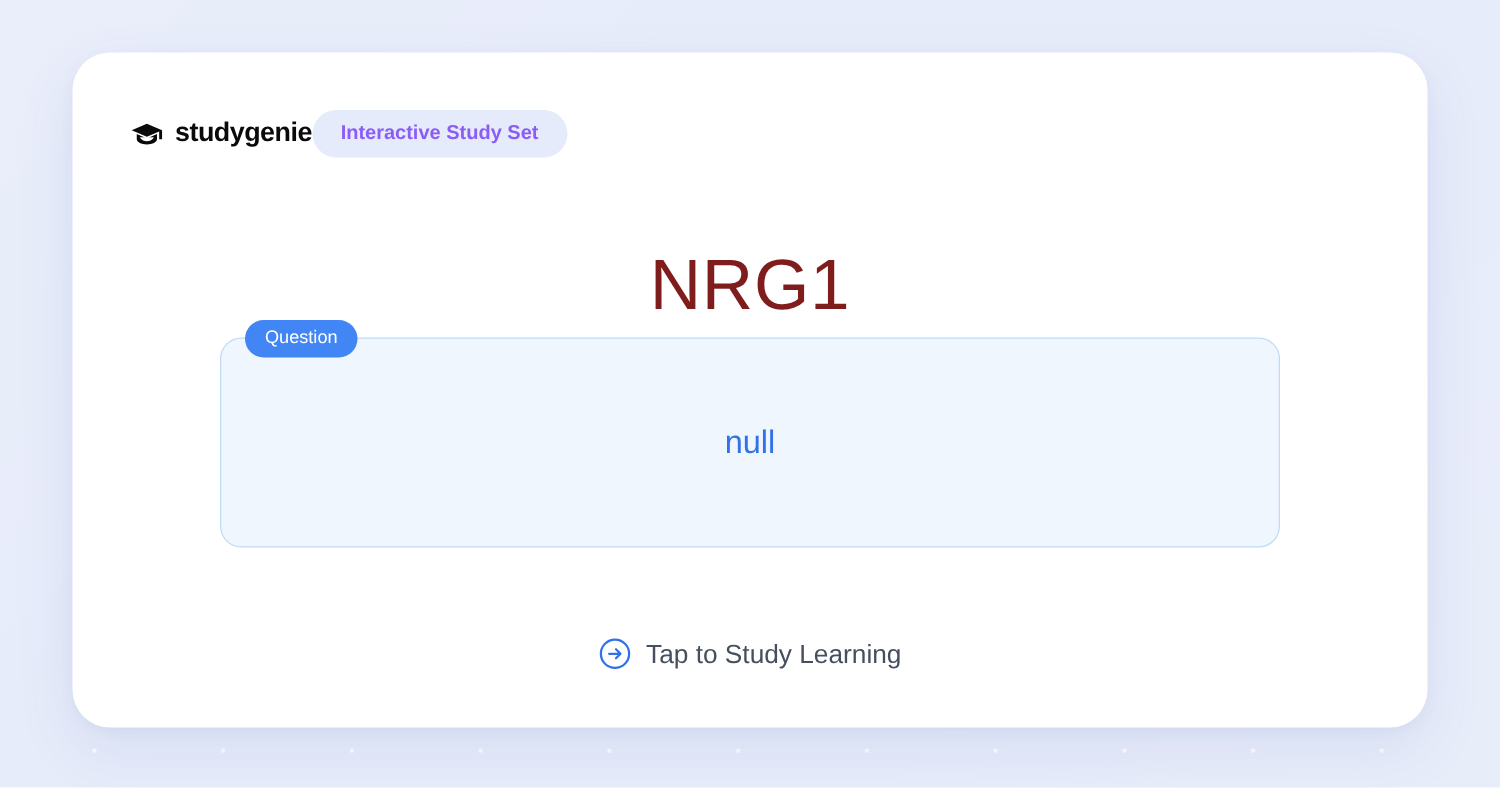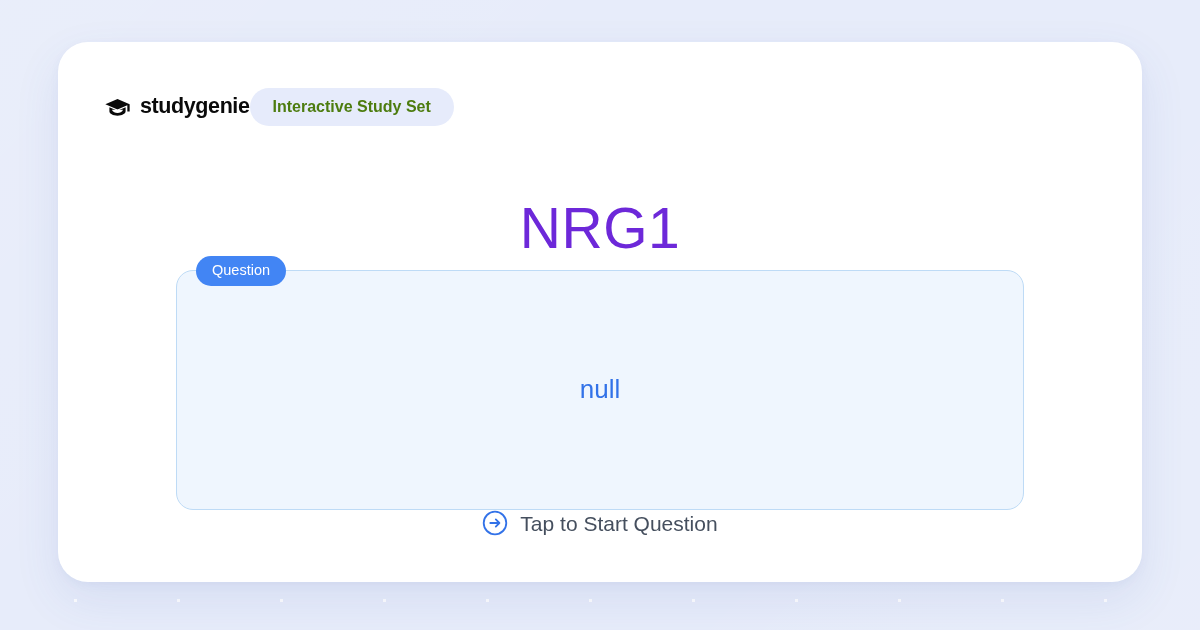--- a/index.html
+++ b/index.html
@@ -77,50 +77,50 @@
   .brand-name {
     font-size: 21.5px;
     font-weight: bold;
     color: #0a0a0a;
     letter-spacing: -0.4px;
     line-height: 1;
   }
 
   .badge {
     background: #e6ebfb;
-    color: #4d7c0f;
+    color: #8b5cf6;
     font-size: 16px;
     font-weight: bold;
     padding: 11px 23px;
     border-radius: 999px;
     line-height: 1;
     white-space: nowrap;
   }
 
   
   .title {
     position: absolute;
     top: 155px;
     left: 0;
     right: 0;
     text-align: center;
     font-size: 57px;
     font-weight: normal;
-    color: #6d28d9;
+    color: #7f1d1d;
     letter-spacing: 0.5px;
     line-height: 1.1;
   }
 
   
   .question-wrap {
     position: absolute;
     left: 118px;
     top: 228px;
     width: 848px;
-    height: 240px;
+    height: 168px;
   }
 
   .question-box {
     position: absolute;
     inset: 0;
     background: #eff6fe;
     border: 1.6px solid #bedbf6;
     border-radius: 17px;
     display: flex;
     align-items: center;
@@ -207,16 +207,16 @@
     </div>
   </div>
 
   <div class="cta">
     <span class="cta-icon">
       <svg viewBox="0 0 26 26" width="26" height="26" aria-hidden="true">
         <circle cx="13" cy="13" r="11.3" fill="none" stroke="#3272e8" stroke-width="1.8"></circle>
         <path d="M8.3 13h9.1M13.8 9.4 17.4 13l-3.6 3.6" fill="none" stroke="#3272e8" stroke-width="1.8" stroke-linecap="round" stroke-linejoin="round"></path>
       </svg>
     </span>
-    <span class="cta-label">Tap to Start Question</span>
+    <span class="cta-label">Tap to Study Learning</span>
   </div>
 
 </div>
 
 </body></html>

